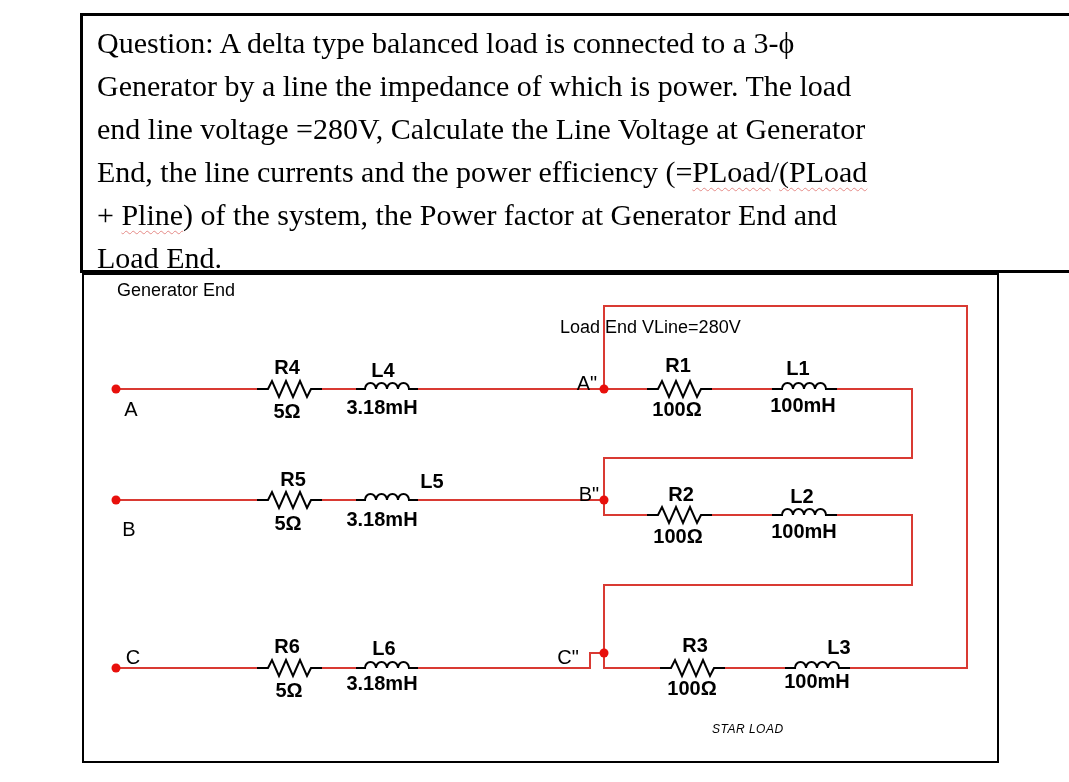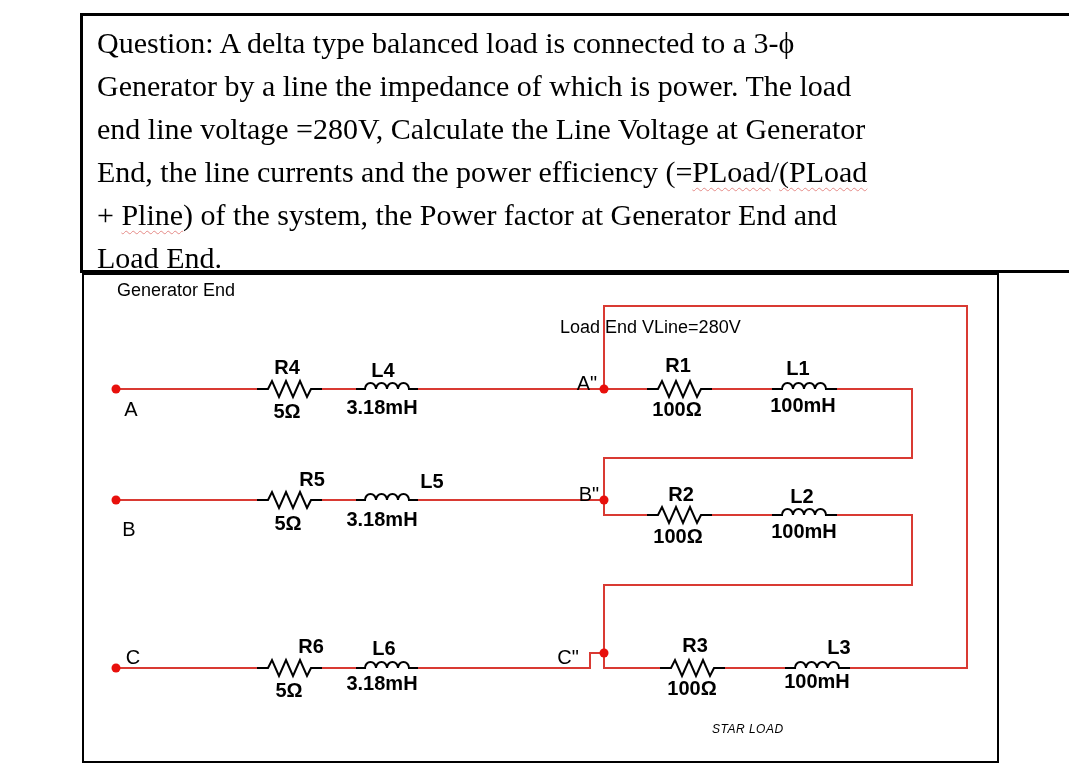--- a/index.html
+++ b/index.html
@@ -92,26 +92,26 @@
   <div class="lbl" style="left:133px;top:647px;">C</div>
   <div class="lbl" style="left:587px;top:373px;">A"</div>
   <div class="lbl" style="left:589px;top:484px;">B"</div>
   <div class="lbl" style="left:568px;top:647px;">C"</div>
 
   <div class="lbl bold" style="left:287px;top:357px;">R4</div>
   <div class="lbl bold" style="left:287px;top:401px;">5Ω</div>
   <div class="lbl bold" style="left:383px;top:360px;">L4</div>
   <div class="lbl bold" style="left:382px;top:397px;">3.18mH</div>
 
-  <div class="lbl bold" style="left:294px;top:469px;padding-left:36px;">R5</div>
+  <div class="lbl bold" style="left:275px;top:469px;padding-left:36px;">R5</div>
   <div class="lbl bold" style="left:288px;top:513px;">5Ω</div>
   <div class="lbl bold" style="left:384px;top:471px;margin-left:48px;">L5</div>
   <div class="lbl bold" style="left:382px;top:509px;">3.18mH</div>
 
-  <div class="lbl bold" style="left:287px;top:636px;margin-left:24px;">R6</div>
+  <div class="lbl bold" style="left:287px;top:636px;">R6</div>
   <div class="lbl bold" style="left:289px;top:680px;">5Ω</div>
   <div class="lbl bold" style="left:384px;top:638px;">L6</div>
   <div class="lbl bold" style="left:382px;top:673px;">3.18mH</div>
 
   <div class="lbl bold" style="left:678px;top:355px;">R1</div>
   <div class="lbl bold" style="left:677px;top:399px;">100Ω</div>
   <div class="lbl bold" style="left:798px;top:358px;">L1</div>
   <div class="lbl bold" style="left:803px;top:395px;">100mH</div>
 
   <div class="lbl bold" style="left:681px;top:484px;">R2</div>

